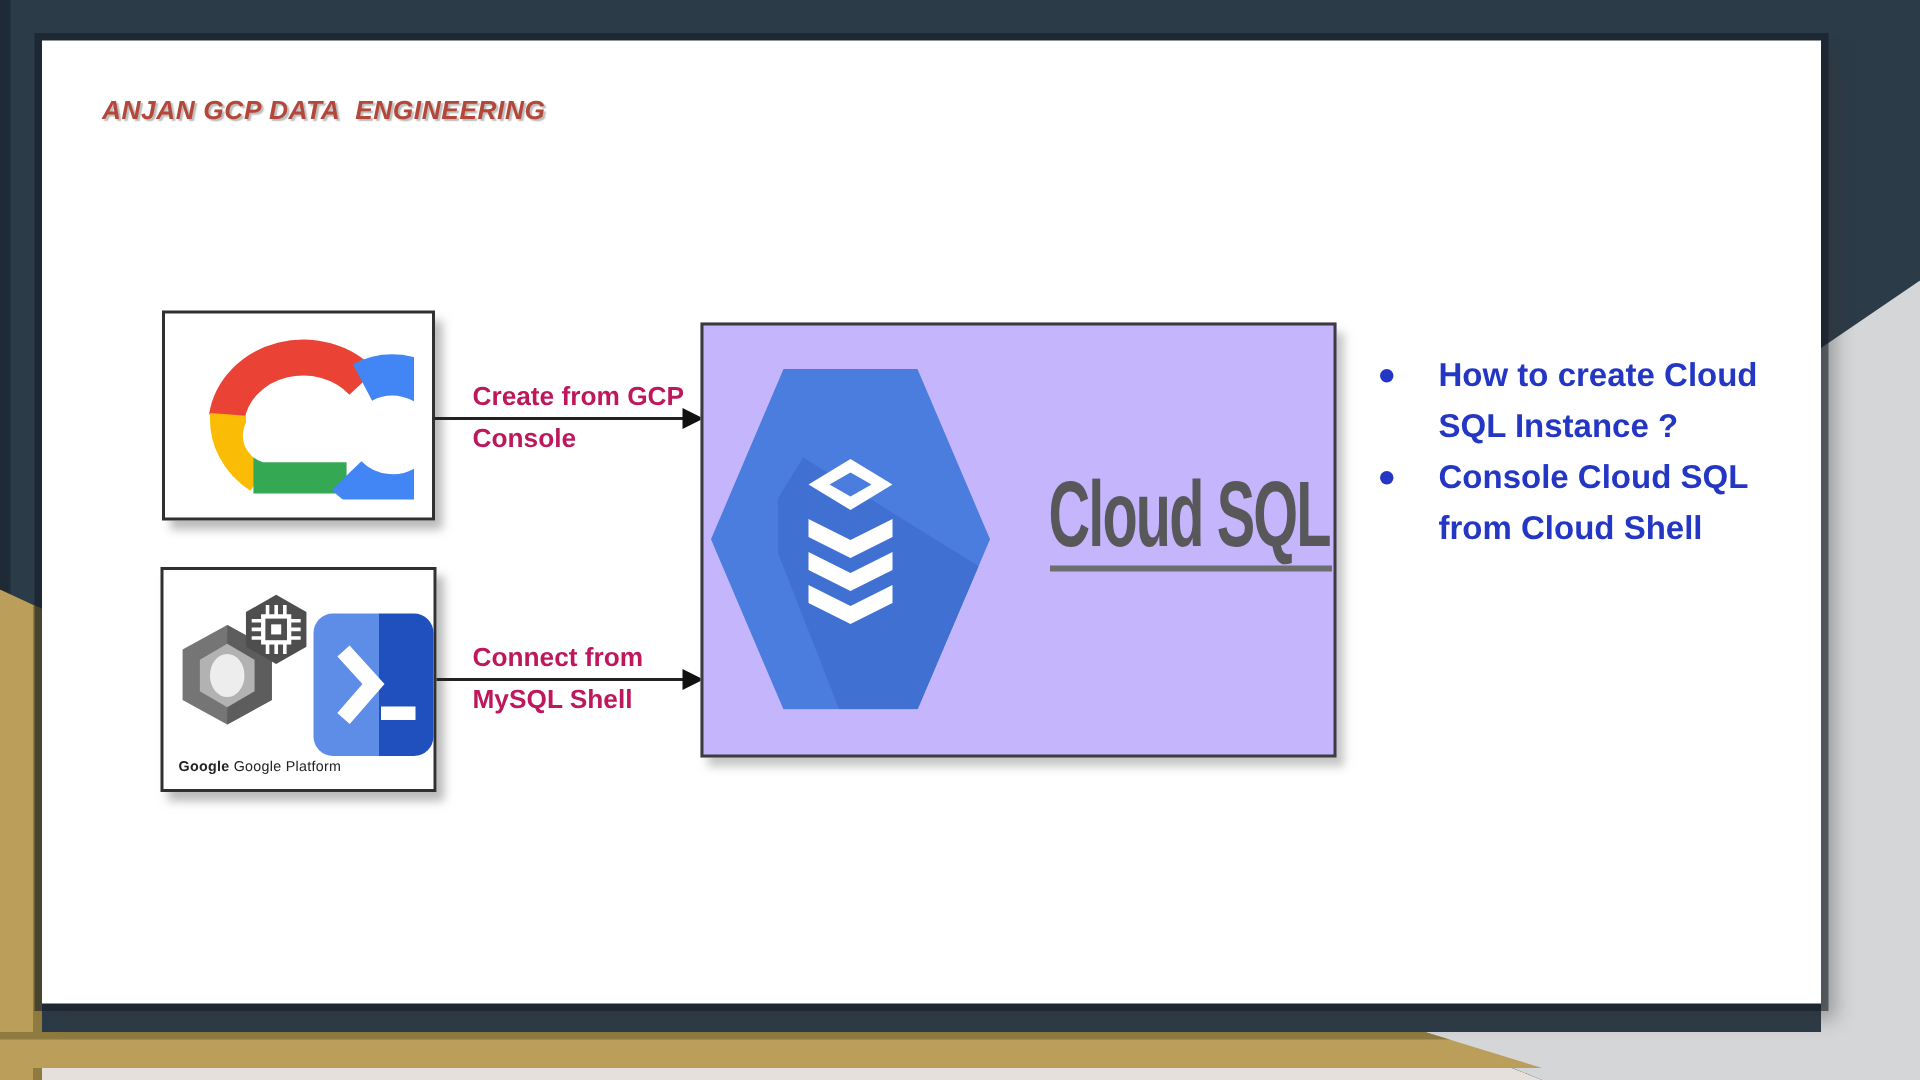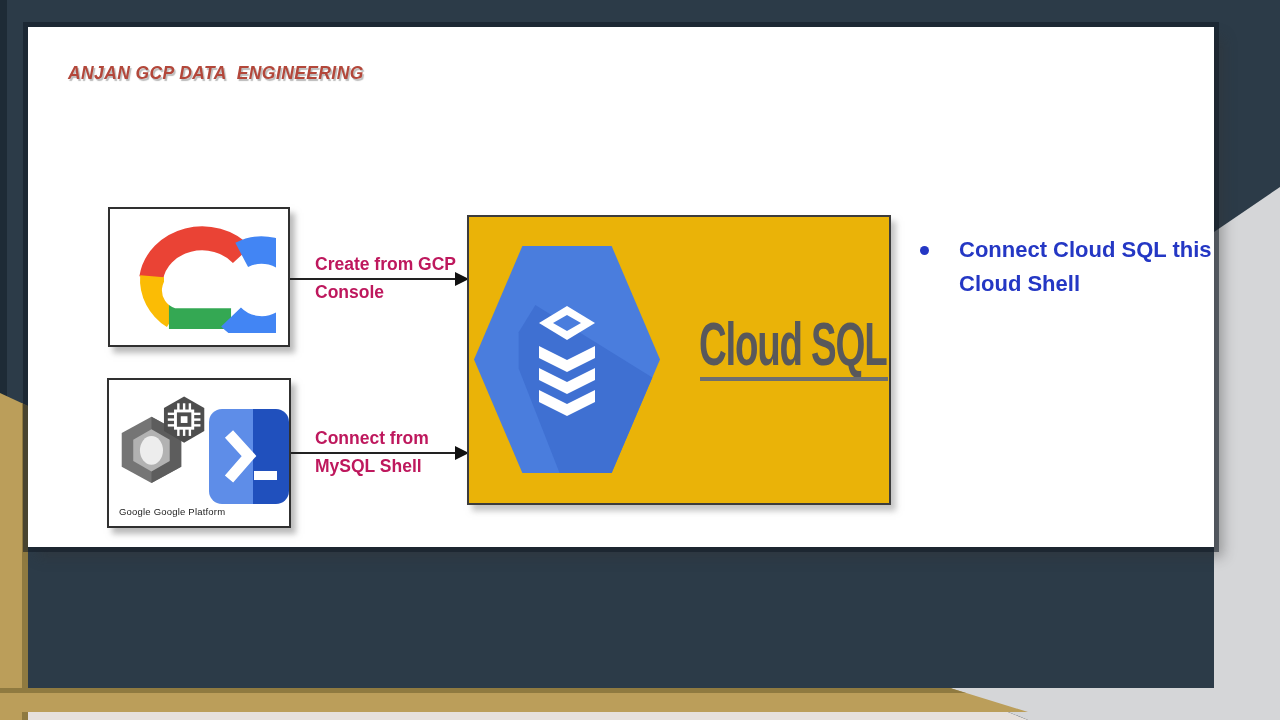--- a/index.html
+++ b/index.html
@@ -16,53 +16,53 @@
   .light-strip { position:absolute; left:0; top:712px; width:1028px; height:8px; background:#e6e0dc;
                 clip-path:polygon(0 0, 1008px 0, 100% 100%, 0 100%); }
   .gold-left { position:absolute; left:0; top:390px; width:28px; height:330px; background:#bb9e5a;
                clip-path:polygon(0 3px, 100% 16px, 100% 100%, 0 100%);
                box-shadow: inset -6px 0 0 #8f7a40; }
   .gold-bottom { position:absolute; left:0; top:688px; width:1028px; height:24px; background:#bb9e5a;
                clip-path:polygon(0 0, 950px 0, 100% 100%, 0 100%);
                box-shadow: inset 0 5px 0 #8f7a40; }
 
   
-  .slide { position:absolute; left:28px; top:27px; width:1186px; height:520px; background:#ffffff;
+  .slide { position:absolute; left:28px; top:27px; width:1186px; height:642px; background:#ffffff;
            box-shadow: 0 0 0 5px rgba(16,26,36,0.55), 9px 10px 12px rgba(50,50,50,0.38); }
 
   .brand { position:absolute; left:40px; top:36px; font-size:17.5px; font-weight:bold; font-style:italic;
            color:#b3473a; letter-spacing:0.4px; text-shadow:1.5px 1.5px 1px rgba(170,170,170,0.8); white-space:pre; }
   .title { position:absolute; left:320px; top:33px; width:840px; text-align:center;
            font-size:27px; font-weight:bold; color:#2437c4; letter-spacing:-0.2px; }
 
   
   .imgbox { position:absolute; background:#fff; border:2px solid #303030;
             box-shadow:5px 6px 6px rgba(130,130,130,0.55); }
   .box-console { left:80px; top:180px; width:182px; height:140px; }
   .box-shell   { left:79px; top:351px; width:184px; height:150px; }
 
   .gcloud-svg { position:absolute; left:14px; top:14px; }
   .gcpp-svg { position:absolute; left:6px; top:10px; }
   .gcp-caption { position:absolute; left:10px; top:126px; font-size:9.5px; color:#222; letter-spacing:0.2px; }
-  .gcp-caption b { font-weight:normal;margin-top:32px; }
+  .gcp-caption b { font-weight:bold;margin-top:32px; }
   .shell-icon { position:absolute; left:100px; top:29px; width:80px; height:95px; border-radius:13px;
                 background:linear-gradient(90deg,#5e8de8 0 55%, #2050bd 55% 100%); overflow:hidden; }
 
   
   .arrow { position:absolute; height:2px; background:#222; }
   .arrow-1 { left:262px; top:251px; width:177px; }
   .arrow-2 { left:263px; top:425px; width:176px; }
   .arrowhead { position:absolute; right:-2px; top:-6px; width:0; height:0;
                border-left:14px solid #111; border-top:7px solid transparent; border-bottom:7px solid transparent; }
   .arrow-label { position:absolute; font-size:17.5px; font-weight:bold; color:#be185d; line-height:28px; white-space:nowrap; }
   .label-1 { left:287px; top:223px; }
   .label-2 { left:287px; top:397px; }
 
   
-  .box-sql { position:absolute; left:439px; top:188px; width:424px; height:290px; background:#eab308;
+  .box-sql { position:absolute; left:439px; top:188px; width:424px; height:290px; background:#c4b5fd;
              border:2px solid #3c3c3c; box-shadow:5px 6px 6px rgba(140,140,140,0.5);padding-left:16px; }
   .hexagon { position:absolute; left:5px; top:29px; width:186px; height:227px; background:#4a7ddd;
              clip-path:polygon(26% 0, 74% 0, 100% 50%, 74% 100%, 26% 100%, 0 50%); }
   .hex-shadow { position:absolute; left:0; top:0; width:100%; height:100%; background:#3f70d2;
              clip-path:polygon(33% 26%, 100% 60%, 100% 100%, 46% 100%, 24% 54%, 24% 38%); }
   .db-icon { position:absolute; left:61px; top:60px; }
   .sql-logotype { position:absolute; left:230px; top:95px; width:320px; font-size:62px; line-height:64px;
                   font-weight:bold; color:#58585b; letter-spacing:-2px; transform:scaleX(0.62); transform-origin:left top;
                   white-space:nowrap; }
   .sql-underline { position:absolute; left:231px; top:160px; width:188px; height:4px; background:#6e6e6e; }
@@ -157,18 +157,22 @@
           <path d="M4 84 L32 98 L60 84 L60 96 L32 110 L4 96 Z" fill="#ffffff"></path>
         </svg>
       </div>
       <div class="sql-logotype">Cloud SQL</div>
       <div class="sql-underline"></div>
     </div>
 
     <ul class="bullets">
       <li>
         <span class="bullet-dot"></span>
-        <span class="bullet-text">Connect Cloud SQL this Cloud Shell</span>
+        <span class="bullet-text">How to create Cloud SQL Instance ?</span>
+      </li>
+      <li>
+        <span class="bullet-dot"></span>
+        <span class="bullet-text">Console Cloud SQL from Cloud Shell</span>
       </li>
     </ul>
 
   </div>
 </div>
 
 </body></html>

